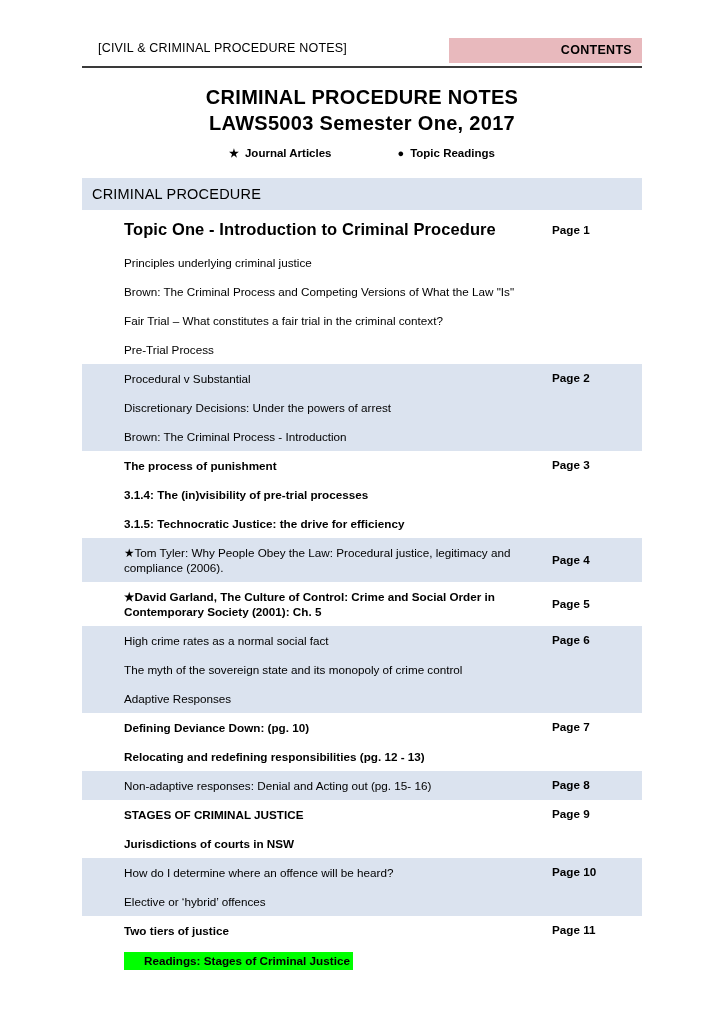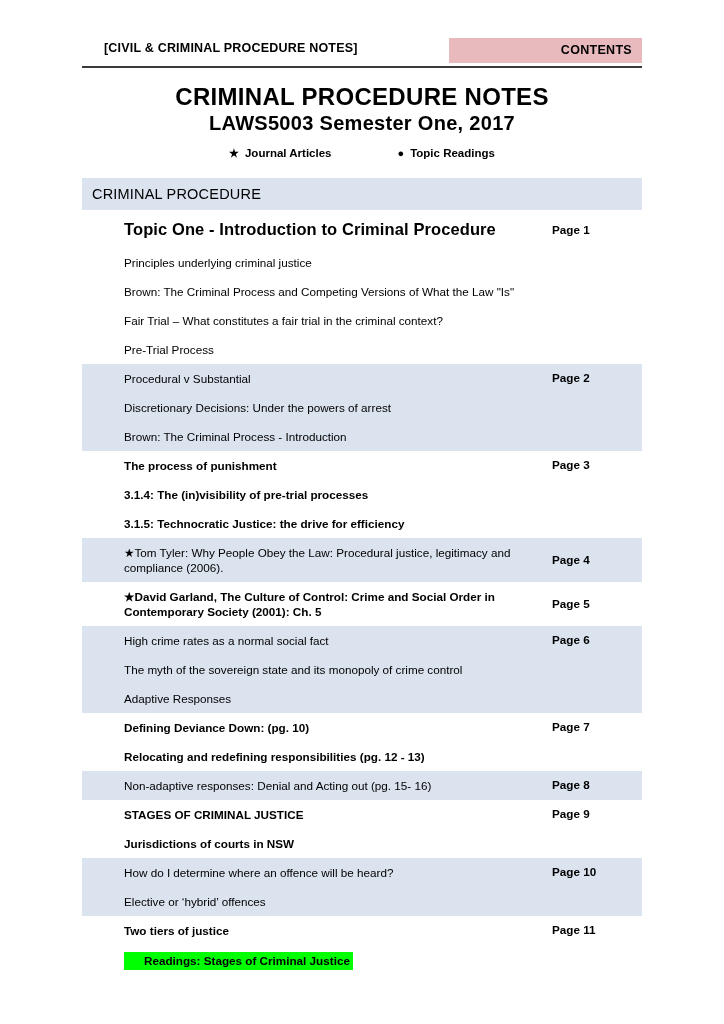--- a/index.html
+++ b/index.html
@@ -24,24 +24,24 @@
   
   .doc-header {
     position: absolute;
     left: 82px;
     top: 38px;
     width: 560px;
     height: 26px;
   }
   .header-title {
     position: absolute;
-    left: 22px;
+    left: 16px;
     top: 3px;
     font-size: 12.5px;
-    font-weight: bold;
+    font-weight: normal;
     letter-spacing: 0.2px;
     white-space: nowrap;
   }
   .header-tab {
     position: absolute;
     right: 0;
     top: 0;
     width: 149px;
     height: 25px;
     background: #e8b9bd;
@@ -66,21 +66,21 @@
 
   
   .title-block {
     position: absolute;
     left: 82px;
     top: 84px;
     width: 560px;
     text-align: center;
   }
   .title-main {
-    font-size: 24px;
+    font-size: 20px;
     font-weight: bold;
     letter-spacing: 0.3px;
     line-height: 26px;
   }
   .title-sub {
     font-size: 20px;
     font-weight: bold;
     letter-spacing: 0.3px;
     line-height: 26px;
   }

